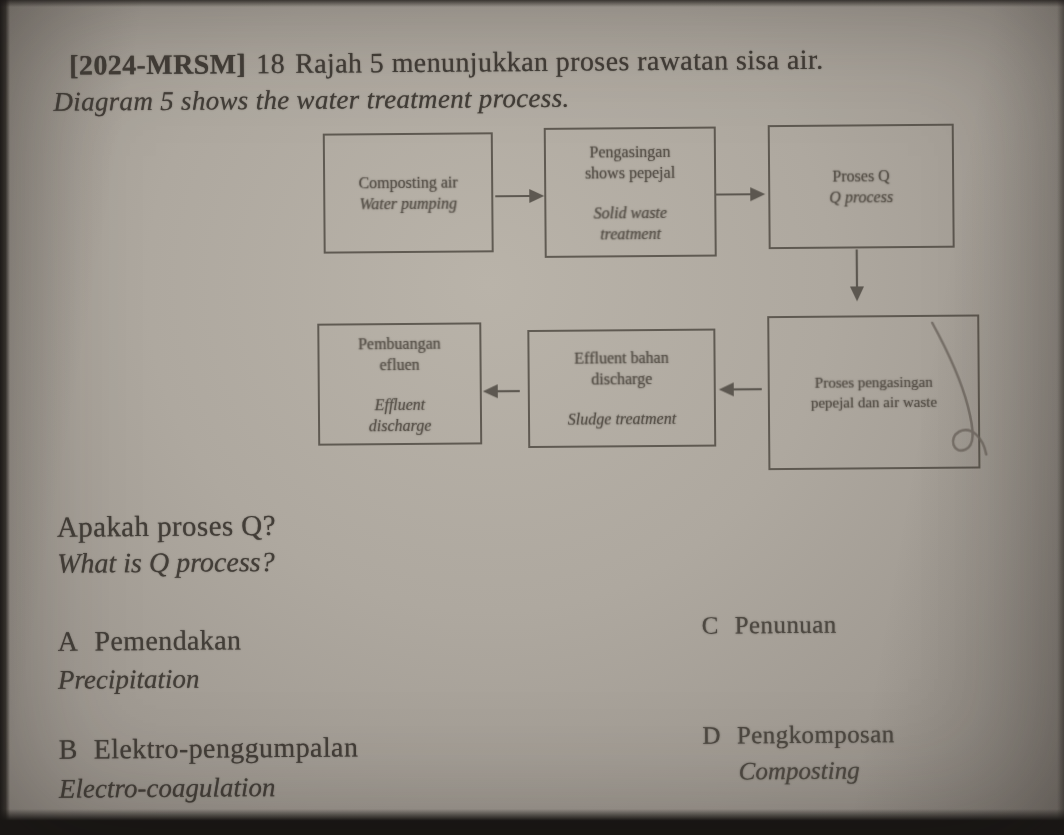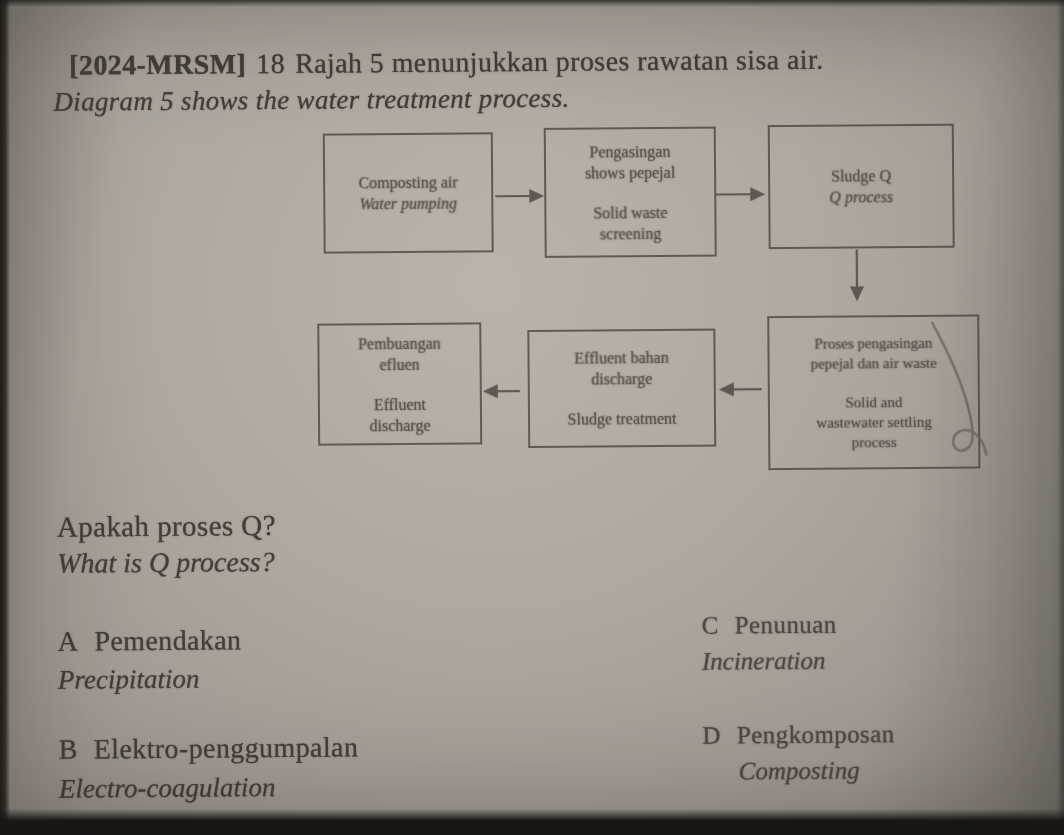--- a/index.html
+++ b/index.html
@@ -31,21 +31,21 @@
   .hdr-line1 .num{margin-right:10px;}
   .hdr-line2{position:absolute;left:56px;top:56px;font-size:27px;letter-spacing:.3px;white-space:nowrap;}
 
   .diagram{position:absolute;inset:0;filter:blur(.4px);}
   .dbox{
     position:absolute;border:2px solid rgba(72,66,59,.78);
     display:flex;flex-direction:column;align-items:center;justify-content:center;
     text-align:center;color:#59534b;text-shadow:0 0 1.8px rgba(89,83,75,.9);
     font-size:16px;line-height:21px;
   }
-  .dbox .en-group{margin-top:19px;}
+  .dbox .en-group{margin-top:19px;font-style:italic;}
   .dbox span{display:block;}
   .b-pumping{left:325px;top:132px;width:166px;height:116px;}
   .b-screening{left:546px;top:128px;width:168px;height:126px;}
   .b-q{left:770px;top:127px;width:182px;height:120px;}
   .b-effluent{left:318px;top:322px;width:160px;height:118px;}
   .b-sludge{left:528px;top:330px;width:184px;height:114px;}
   .b-settling{left:768px;top:318px;width:208px;height:150px;font-size:15px;line-height:20px;}
 
   .flow-svg{position:absolute;inset:0;width:1064px;height:835px;pointer-events:none;}
 
@@ -77,37 +77,32 @@
       <div class="dbox b-pumping">
         <span>Composting air</span>
         <span class="it">Water pumping</span>
       </div>
 
       <div class="dbox b-screening">
         <span>Pengasingan</span>
         <span>shows pepejal</span>
         <span class="en-group">
           <span>Solid waste</span>
-          <span>screening</span>
+          <span>treatment</span>
         </span>
       </div>
 
       <div class="dbox b-q">
-        <span>Sludge Q</span>
+        <span>Proses Q</span>
         <span class="it">Q process</span>
       </div>
 
       <div class="dbox b-settling">
         <span>Proses pengasingan</span>
         <span>pepejal dan air waste</span>
-        <span class="en-group">
-          <span>Solid and</span>
-          <span>wastewater settling</span>
-          <span>process</span>
-        </span>
       </div>
 
       <div class="dbox b-sludge">
         <span>Effluent bahan</span>
         <span>discharge</span>
         <span class="en-group">Sludge treatment</span>
       </div>
 
       <div class="dbox b-effluent">
         <span>Pembuangan</span>
@@ -154,21 +149,20 @@
     <p class="opt-en ink a-en">Precipitation</p>
 
     <p class="opt-main ink b-main">
       <span class="letter">B</span><span>Elektro-penggumpalan</span>
     </p>
     <p class="opt-en ink b-en">Electro-coagulation</p>
 
     <p class="opt-main col-r c-main">
       <span class="letter">C</span><span>Penunuan</span>
     </p>
-    <p class="opt-en col-r c-en">Incineration</p>
 
     <p class="opt-main col-r d-main">
       <span class="letter">D</span><span>Pengkomposan</span>
     </p>
     <p class="opt-en col-r d-en">Composting</p>
 
   </div>
 
   <div class="edge-left"></div>
   <div class="edge-top"></div>

